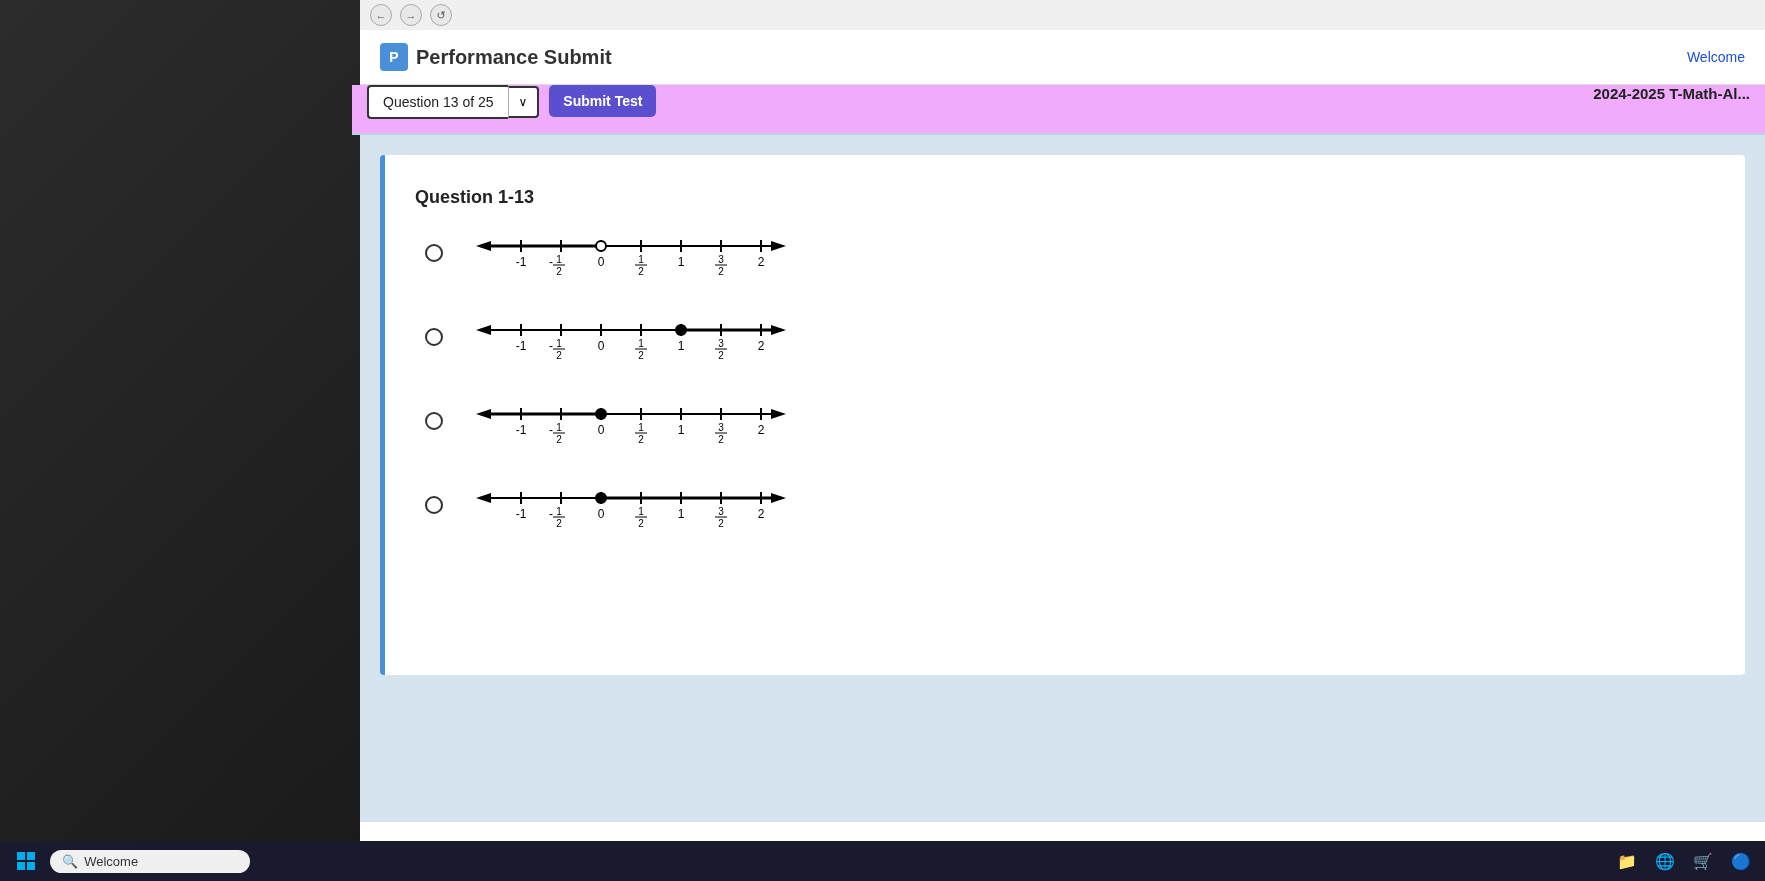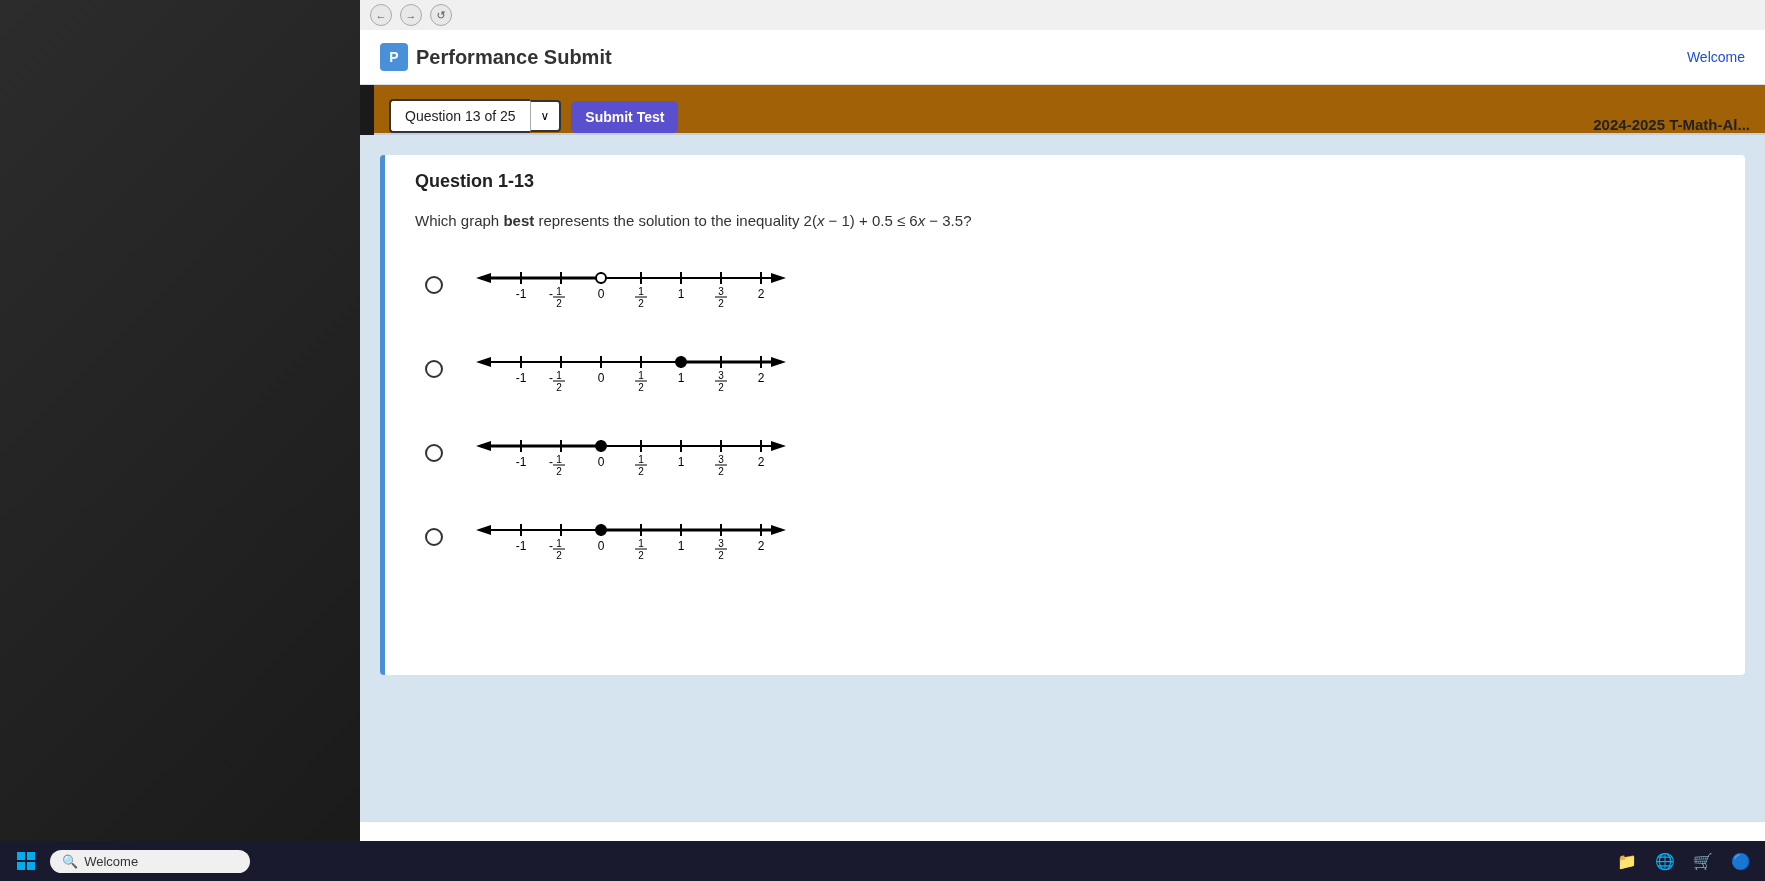--- a/index.html
+++ b/index.html
@@ -74,26 +74,26 @@
     .header-right {
       margin-left: auto;
       font-size: 14px;
       color: #1d4ed8;
     }
 
     
     .toolbar {
       position: absolute;
       top: 85px;
-      left: 374px;
+      left: 352px;
       right: 0;
       height: 50px;
-      background: #a16207;
-      display: flex;
-      align-items: flex-end;
+      background: #f0abfc;
+      display: flex;
+      align-items: flex-start;
       padding: 0 15px;
       gap: 10px;
       border-bottom: 2px solid #c0d0e0;
     }
     .question-selector {
       display: flex;
       align-items: center;
       gap: 0;
     }
     .question-label {
@@ -141,21 +141,21 @@
       bottom: 60px;
       background: #d6e4f0;
       padding: 0;
       overflow-y: auto;
     }
 
     .question-panel {
       background: #fff;
       margin: 20px;
       border-radius: 4px;
-      padding: 16px 30px 40px 30px;
+      padding: 32px 30px 40px 30px;
       min-height: 520px;
       border-left: 5px solid #4a90d9;
     }
 
     .question-heading {
       font-size: 18px;
       font-weight: 700;
       color: #222;
       margin-bottom: 18px;
     }
@@ -315,23 +315,20 @@
     <span class="question-label">Question 13 of 25</span>
     <button class="dropdown-btn">∨</button>
   </div>
   <button class="submit-btn">Submit Test</button>
   <div class="test-title">2024-2025 T-Math-Al...</div>
 </div>
 
 <div class="main-content">
   <div class="question-panel">
     <div class="question-heading">Question 1-13</div>
-    <div class="question-text">
-      Which graph <strong>best</strong> represents the solution to the inequality 2(<em>x</em> − 1) + 0.5 ≤ 6<em>x</em> − 3.5?
-    </div>
 
     <div class="answer-options">
 
       <div class="answer-option">
         <div class="radio-btn"></div>
         <div class="number-line-container">
           <svg class="number-line" width="340" height="50" viewBox="0 0 340 50">
 
             <line x1="20" y1="20" x2="310" y2="20" stroke="#000" stroke-width="2"></line>
 

